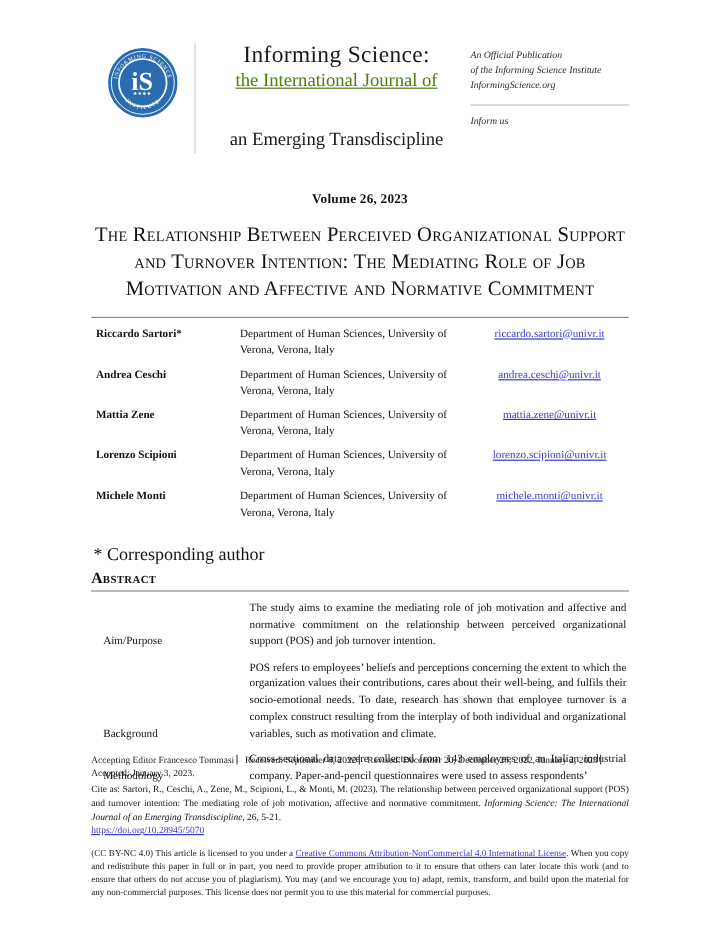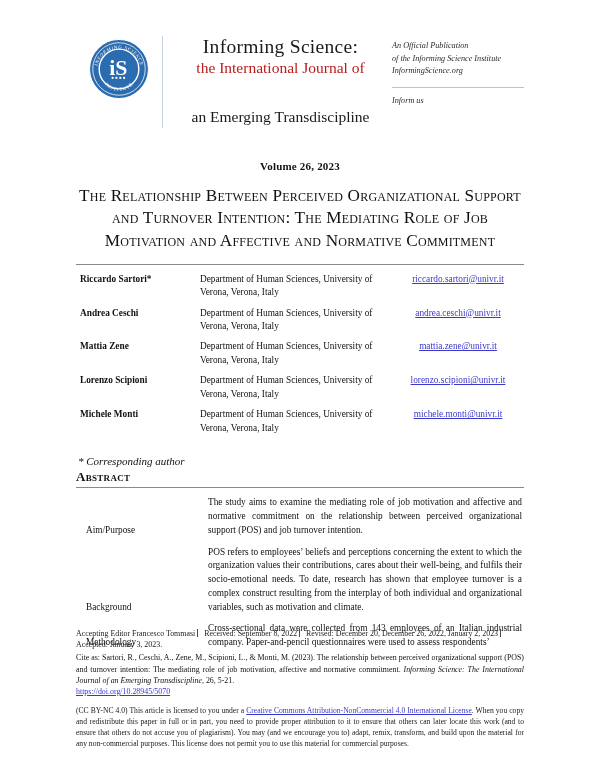--- a/index.html
+++ b/index.html
@@ -59,21 +59,22 @@
   }
   .journal-title .line1 {
     font-size: 19.5px;
     letter-spacing: .3px;
     line-height: 1.18;
     color: #1a1a1a;
   }
   .journal-title .line2 {
     font-size: 15.5px;
     line-height: 1.35;
-    color: #b91c1c;
+    color: #4d7c0f;
+    text-decoration: underline;
   }
   .journal-title .line3 {
     font-size: 15.5px;
     line-height: 1.35;
     color: #1a1a1a;
     margin-top: 28px;
   }
 
   .pub-note {
     width: 132px;
@@ -147,24 +148,23 @@
     flex: 1;
     padding-left: 6px;
     text-align: center;
   }
   .author-email a {
     color: #3b38cc;
     text-decoration: underline;
     word-break: break-all;
   }
   .corresponding {
-    font-size: 11px;
+    font-size: 15px;
     margin-top: 20px;
     padding-left: 2px;
-    font-style: italic;
   }
 
   
   .abstract-head {
     font-variant: small-caps;
     font-weight: bold;
     font-size: 13px;
     margin-top: 2px;
     letter-spacing: .3px;
   }

